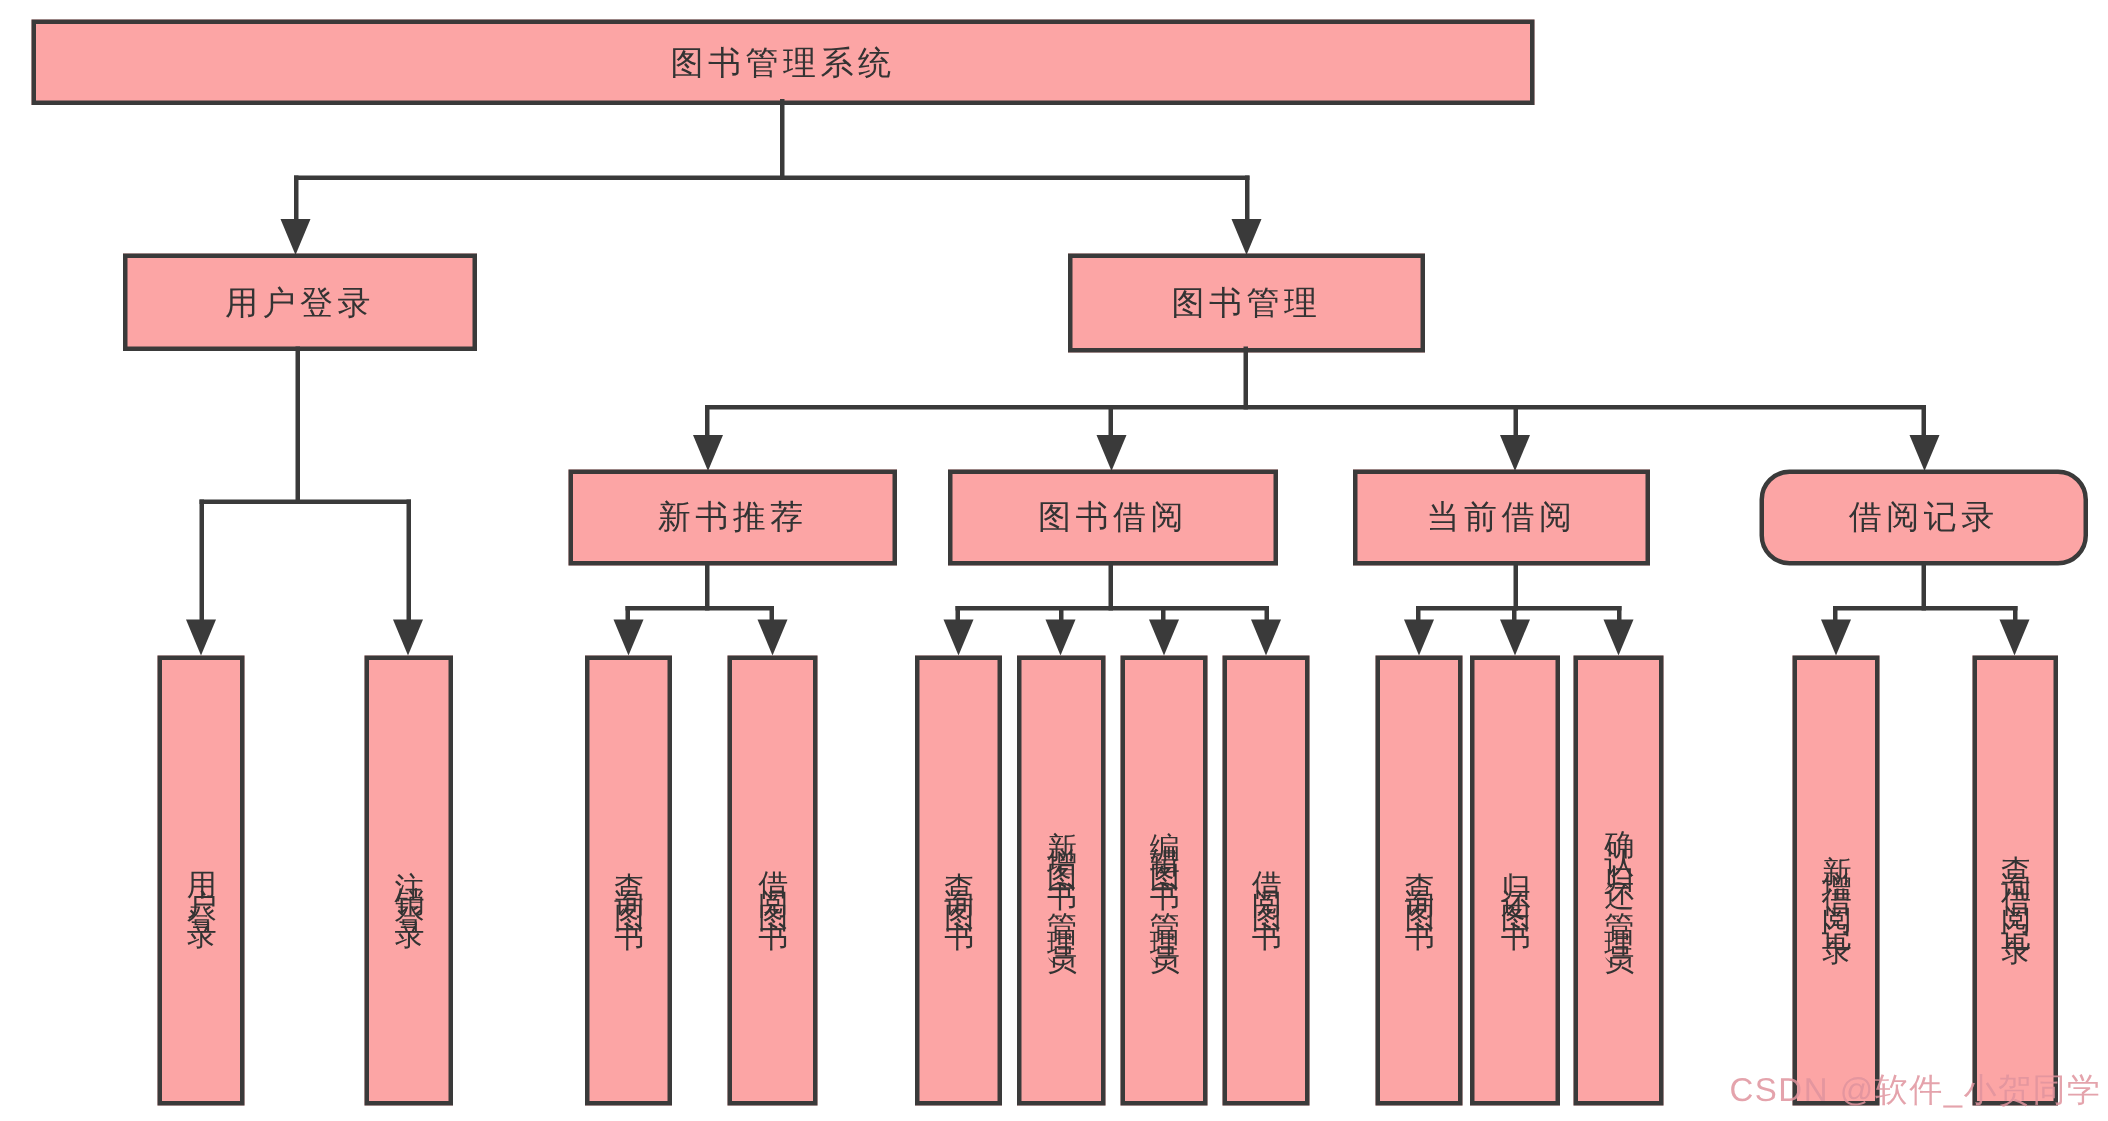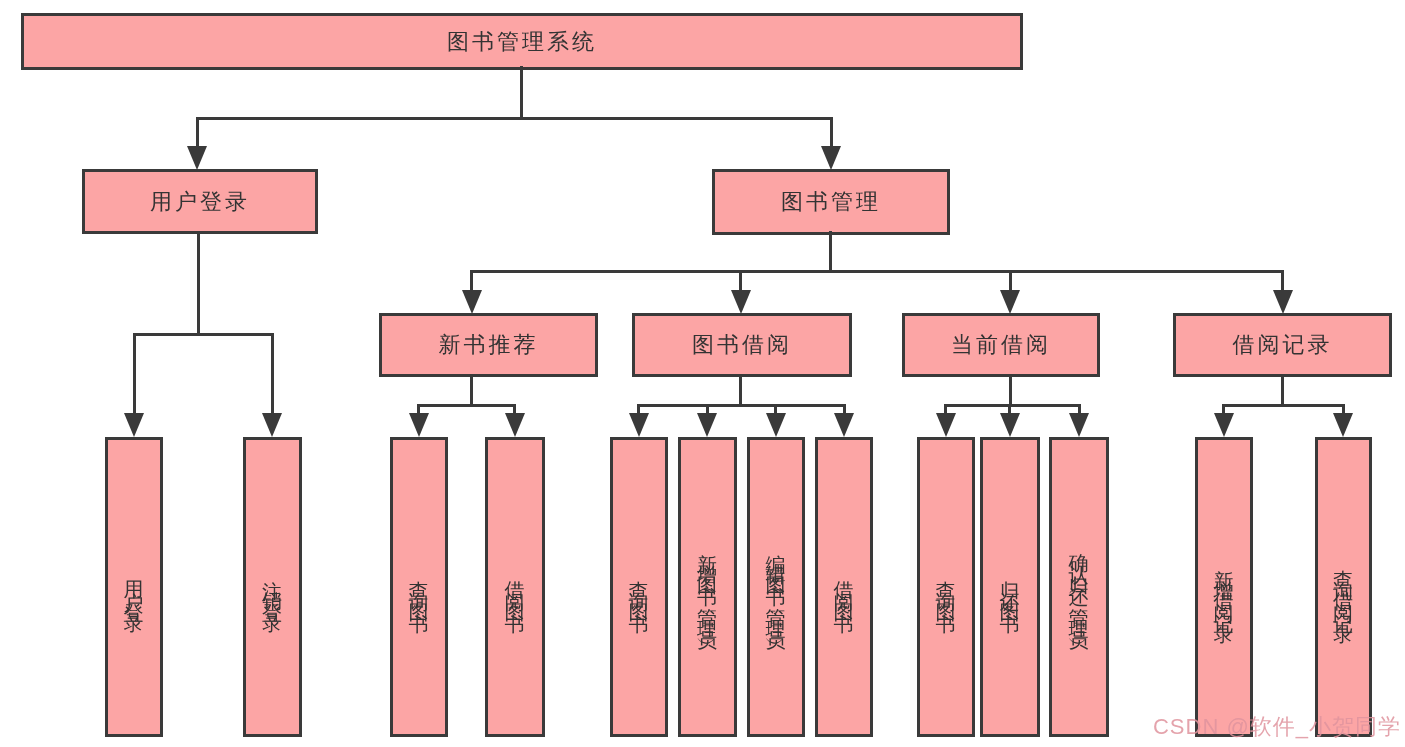--- a/index.html
+++ b/index.html
@@ -77,21 +77,21 @@
   </div>
 
   <div class="box h" style="left:632px; top:313px; width:220px; height:64px;">
     <span>图书借阅</span>
   </div>
 
   <div class="box h" style="left:902px; top:313px; width:198px; height:64px;">
     <span>当前借阅</span>
   </div>
 
-  <div class="box h" style="left:1173px; top:313px; width:219px; height:64px;">
+  <div class="box h" style="left:1173px; top:313px; width:219px; height:64px;border-radius:20px;">
     <span>借阅记录</span>
   </div>
 
   <div class="box v" style="left:105px; top:437px; width:58px; height:300px;">
     <span class="vt">用户登录</span>
   </div>
   <div class="box v" style="left:243px; top:437px; width:59px; height:300px;">
     <span class="vt">注销登录</span>
   </div>
 

